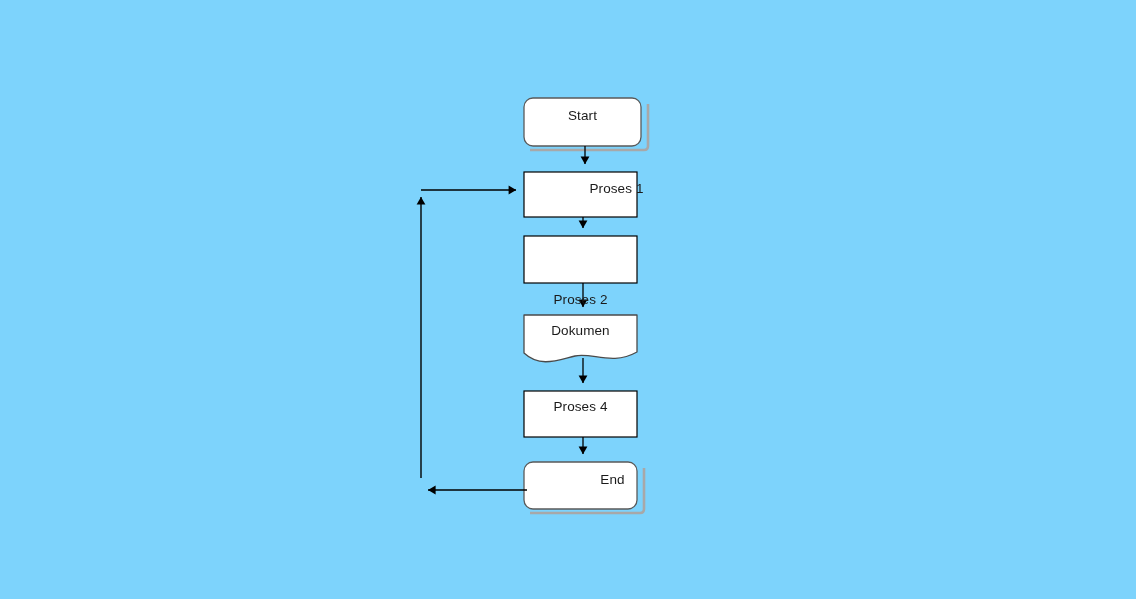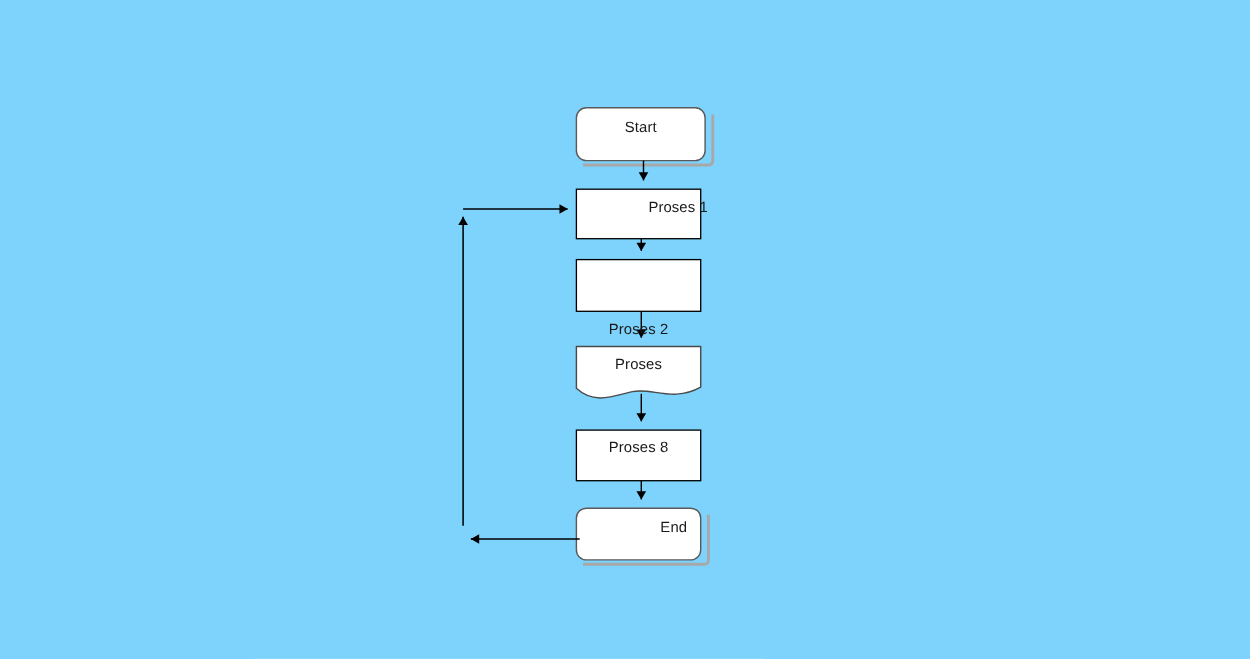--- a/index.html
+++ b/index.html
@@ -121,19 +121,19 @@
       <line x1="421" y1="190" x2="516" y2="190" stroke="#000000" stroke-width="1.4" marker-end="url(#arrow-right)"></line>
     </g>
   </svg>
 
   <div class="node-label" style="left:524px; top:108px; width:117px;">Start</div>
 
   <div class="node-label" style="left:524px; top:181px; width:113px;margin-left:36px;">Proses 1</div>
 
   <div class="node-label" style="left:524px; top:244px; width:113px;margin-top:48px;">Proses 2</div>
 
-  <div class="node-label" style="left:524px; top:323px; width:113px;">Proses</div>
+  <div class="node-label" style="left:524px; top:323px; width:113px;">Dokumen</div>
 
-  <div class="node-label" style="left:524px; top:399px; width:113px;">Proses 8</div>
+  <div class="node-label" style="left:524px; top:399px; width:113px;">Proses 4</div>
 
   <div class="node-label" style="left:524px; top:472px; width:113px;margin-left:32px;">End</div>
 
 </div>
 
 </body></html>

